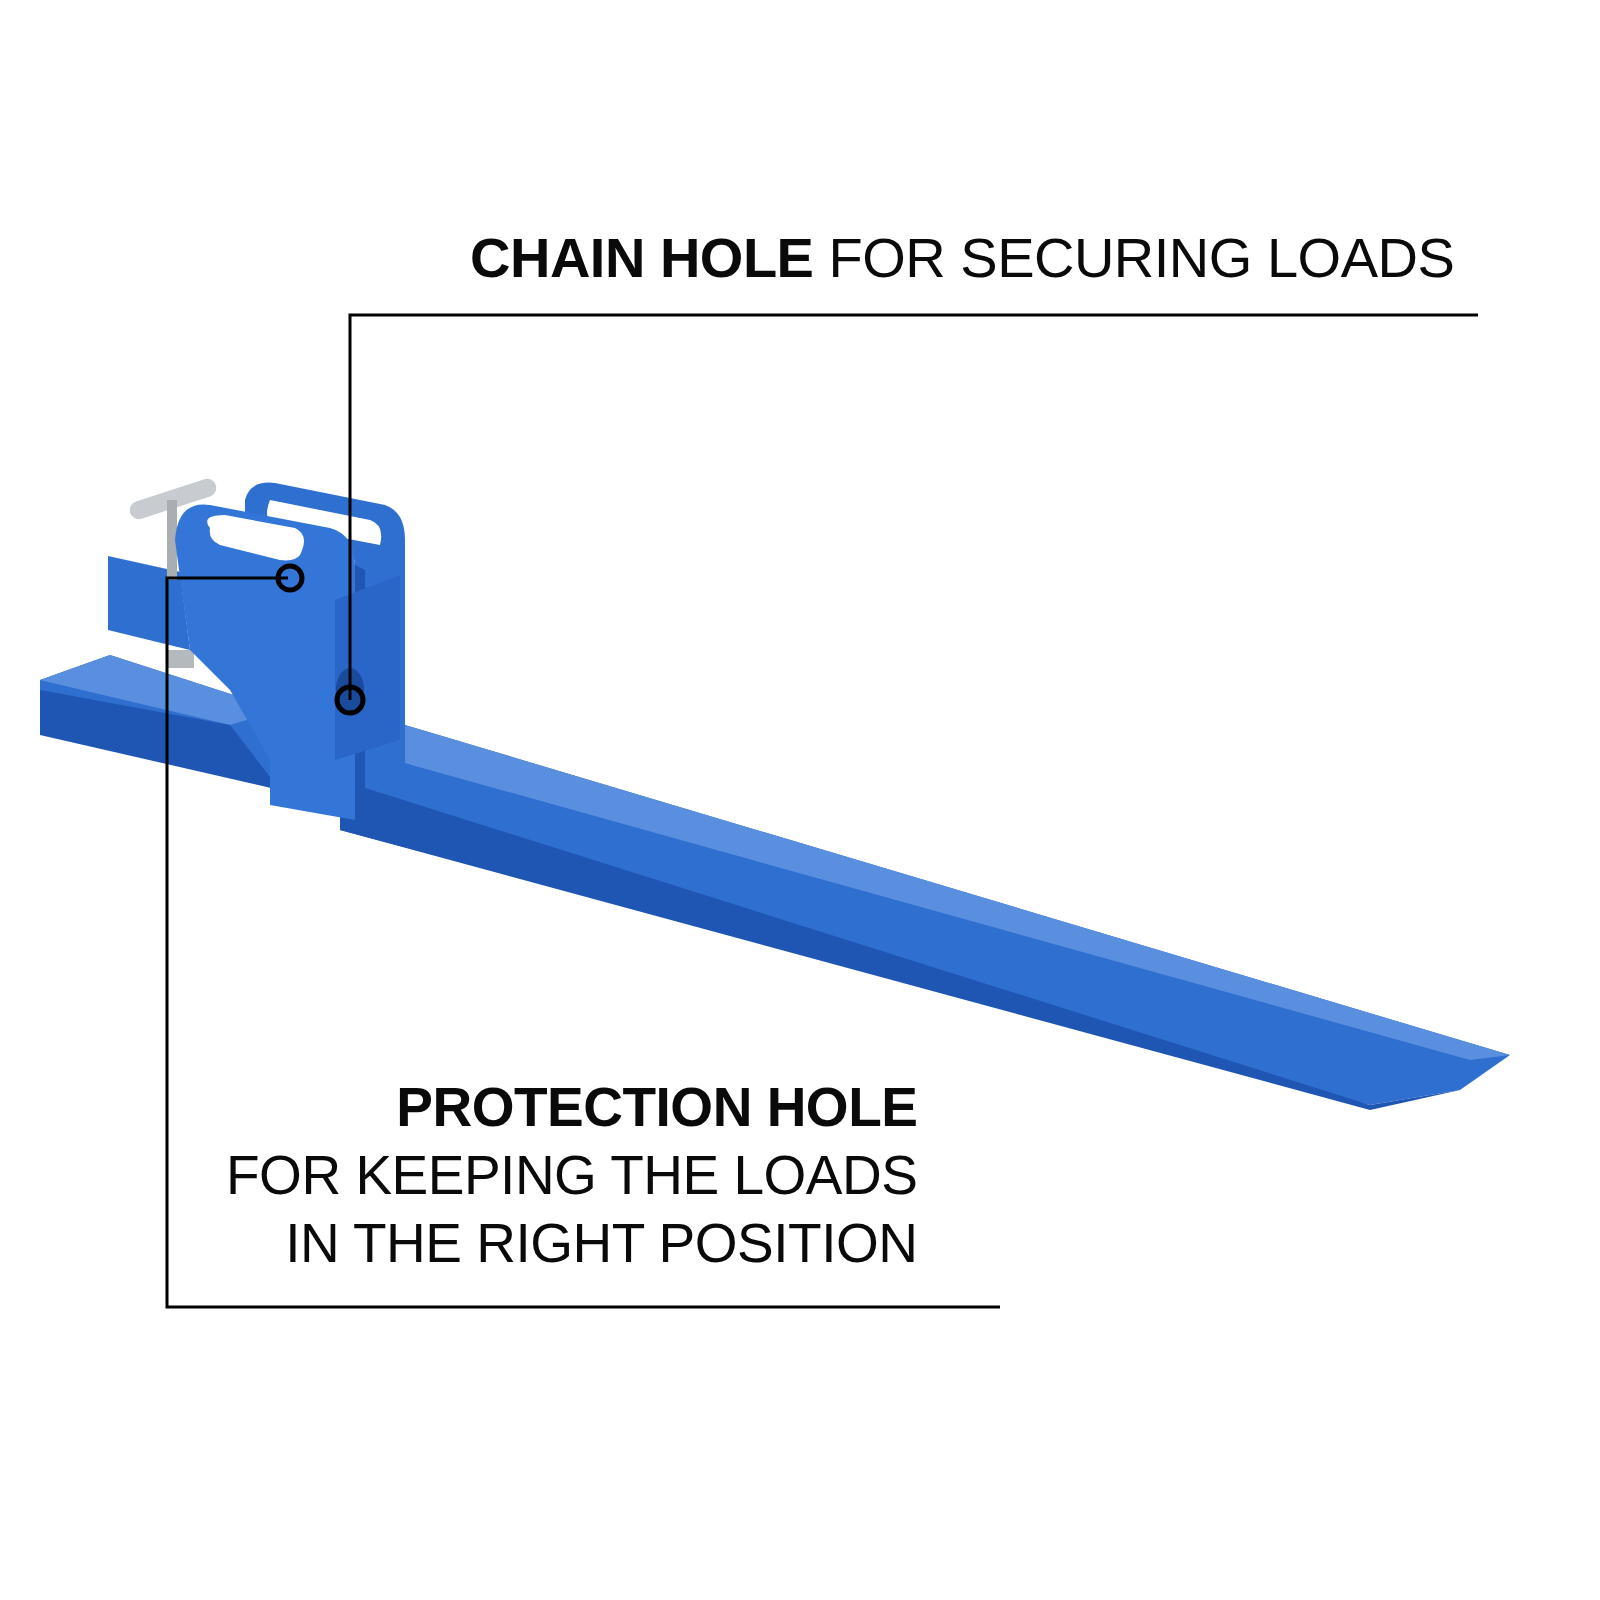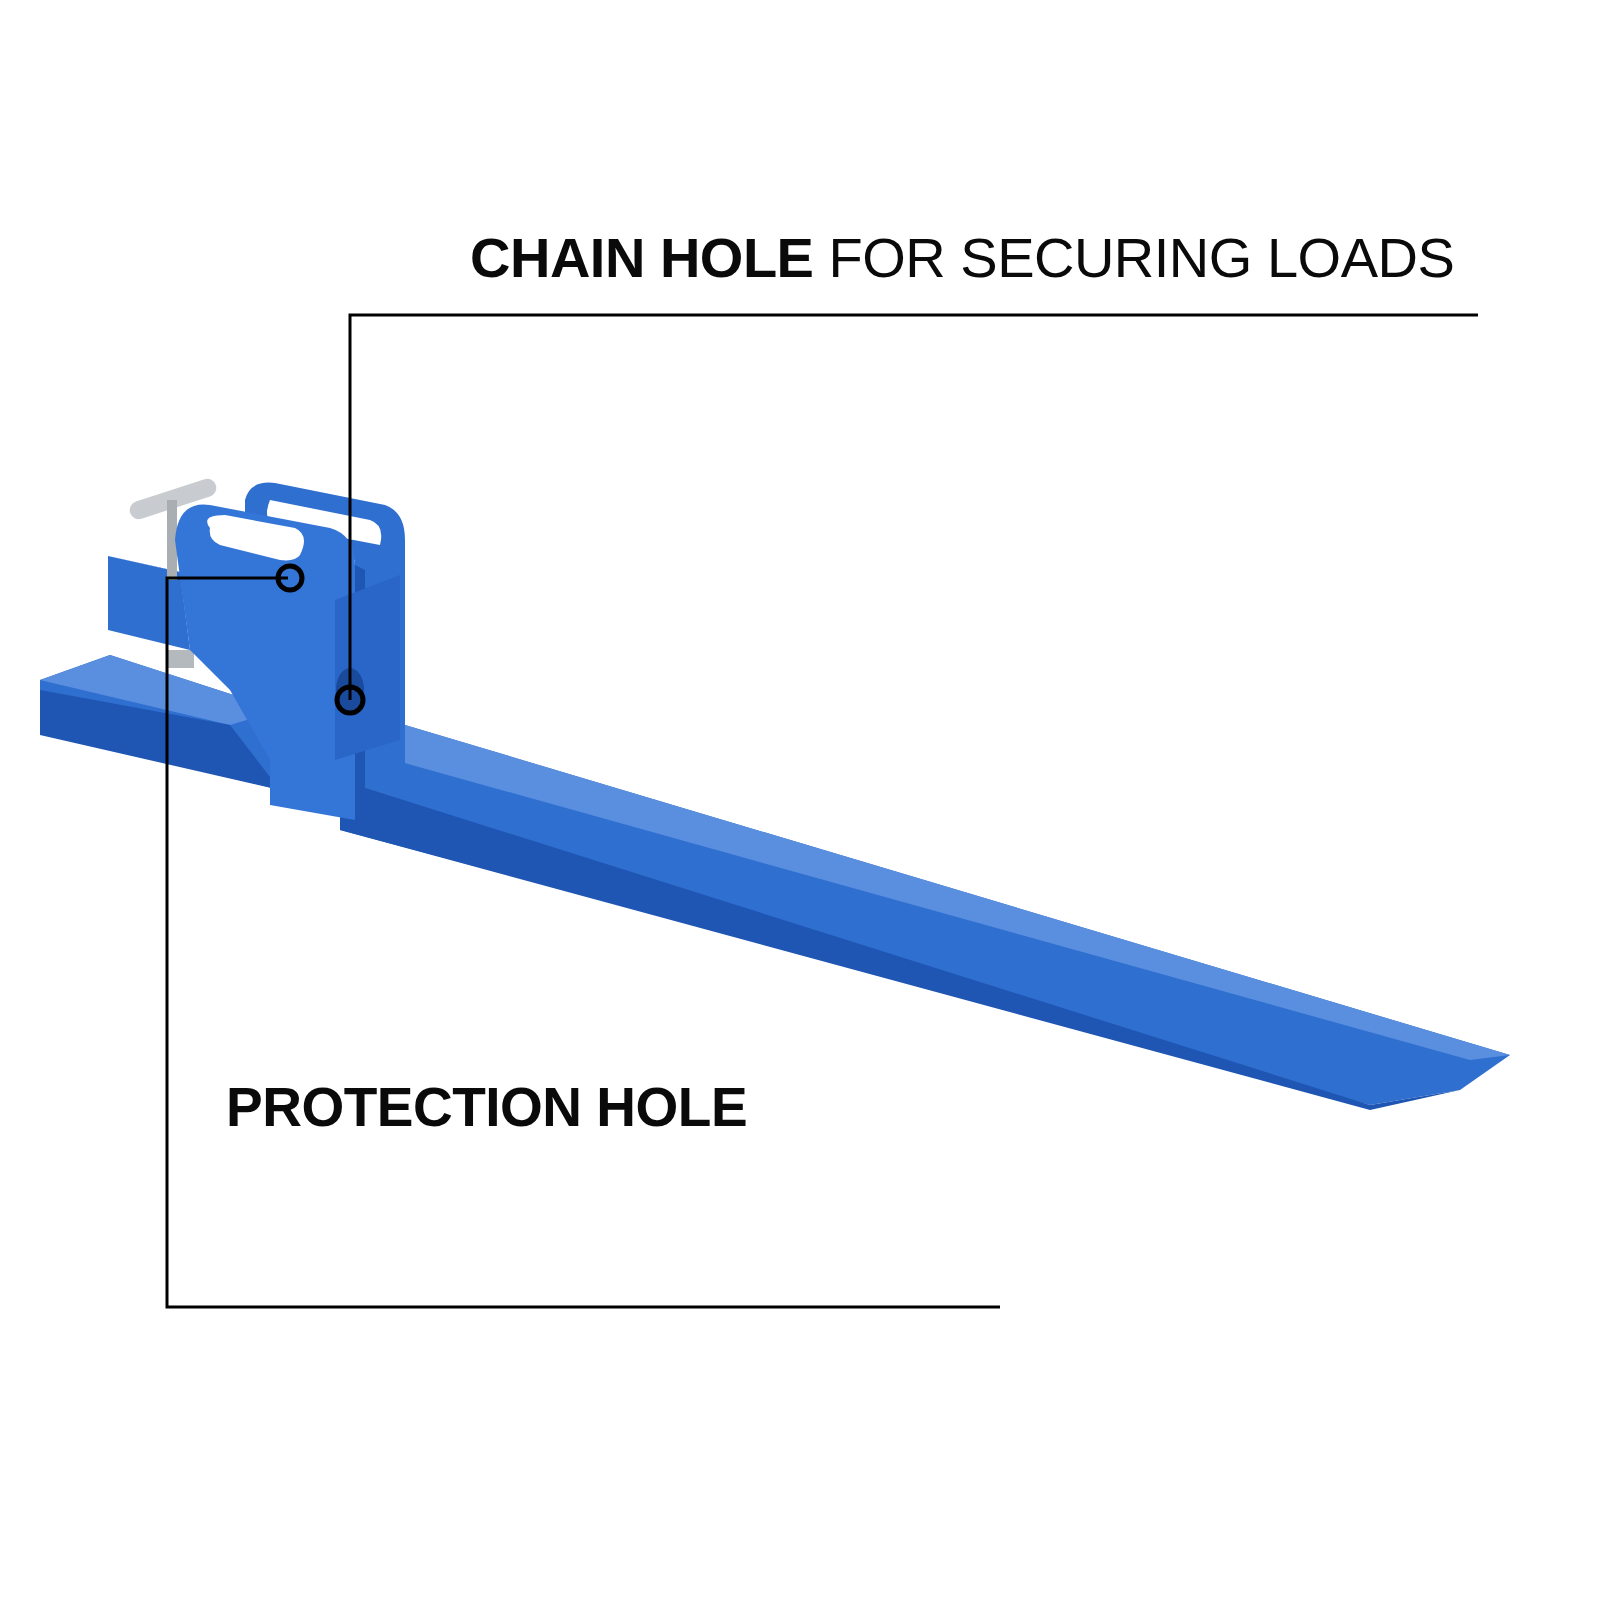--- a/index.html
+++ b/index.html
@@ -65,13 +65,15 @@
     <circle cx="290" cy="578" r="12" stroke-width="5"></circle>
   </g>
 </svg>
 
 <div class="callout-text headline">
   <b>CHAIN HOLE</b><span class="normal"> FOR SECURING LOADS</span>
 </div>
 
 <div class="callout-text slot-block">
   <span class="bold">PROTECTION HOLE</span>
+  <span class="normal">FOR KEEPING THE LOADS</span>
+  <span class="normal">IN THE RIGHT POSITION</span>
 </div>
 
 </body></html>

